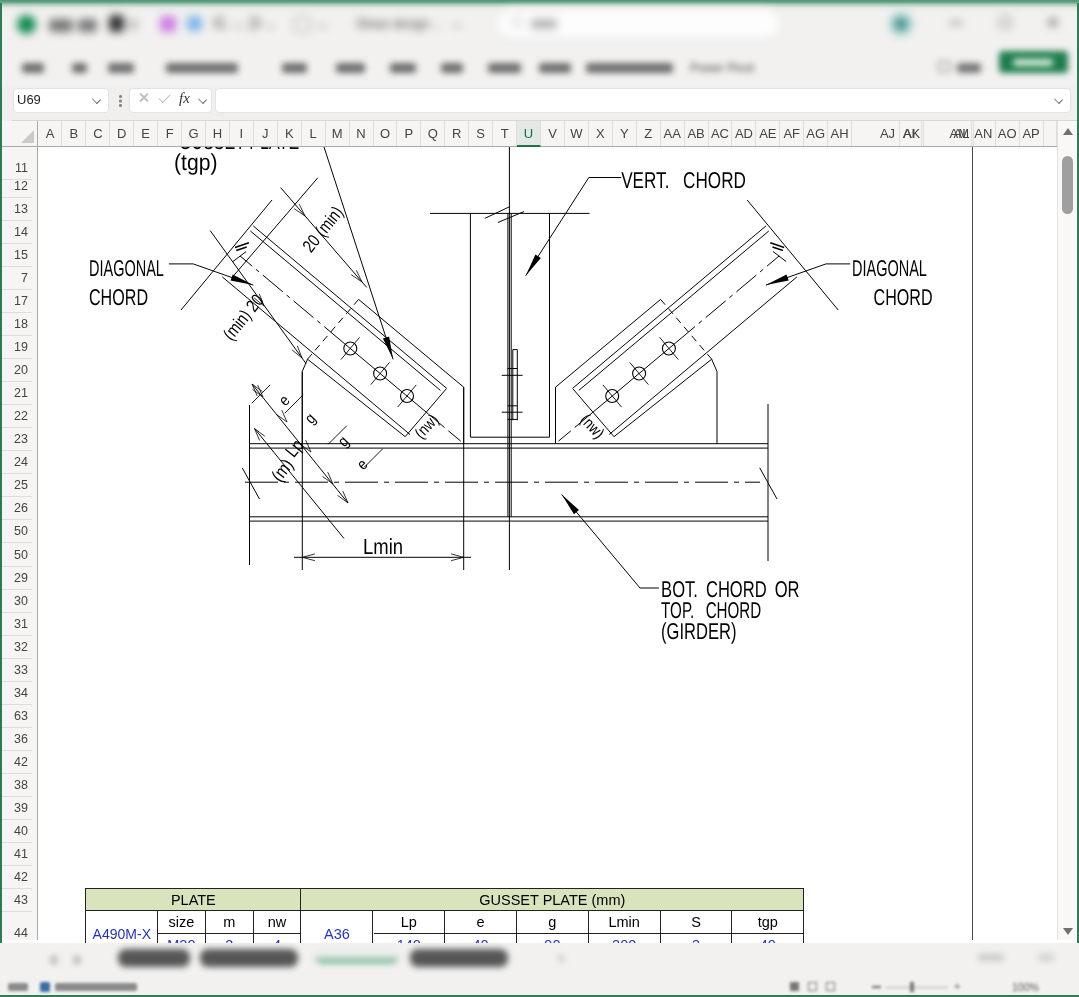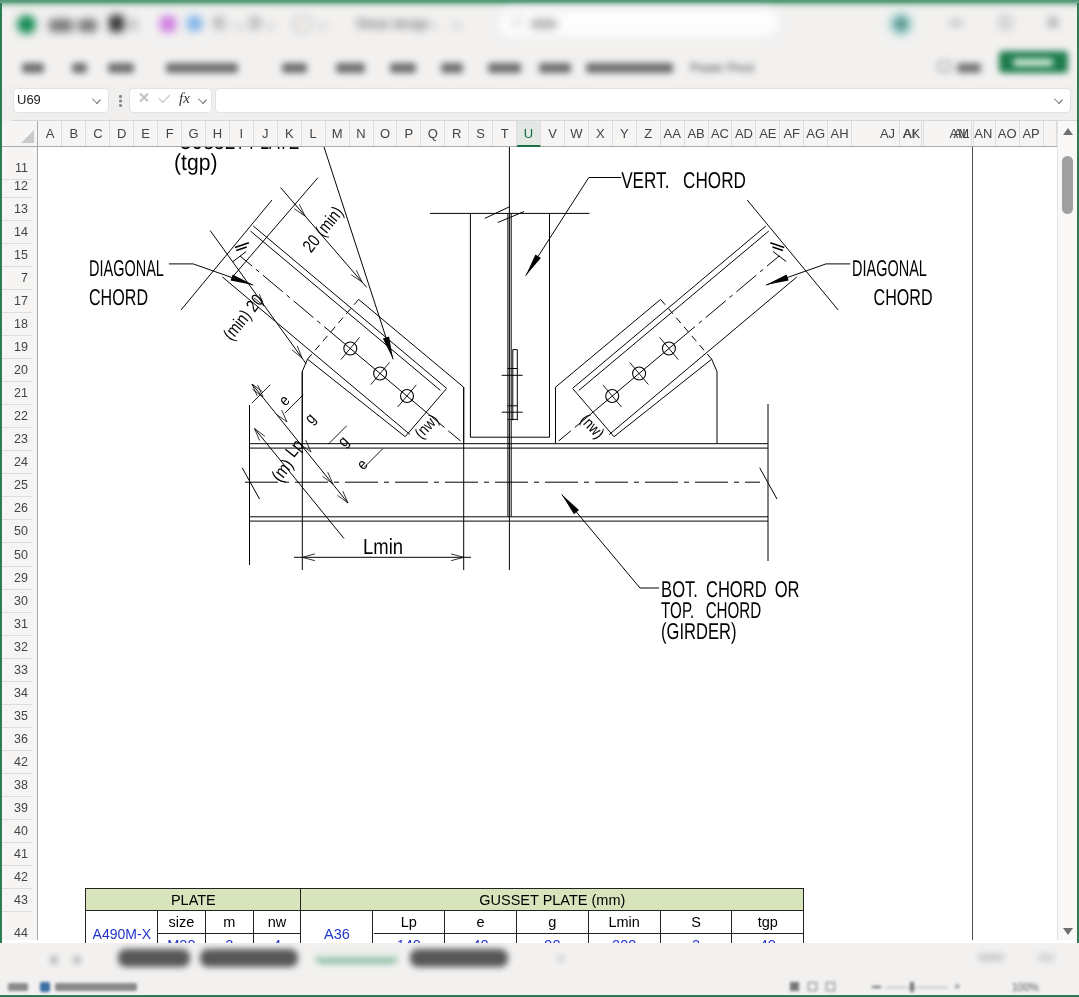--- a/index.html
+++ b/index.html
@@ -274,21 +274,21 @@
     <div class="rowhdr" style="top:327.3px">25</div>
     <div class="rowhdr" style="top:350.4px">26</div>
     <div class="rowhdr" style="top:373.4px">50</div>
     <div class="rowhdr" style="top:396.5px">50</div>
     <div class="rowhdr" style="top:419.5px">29</div>
     <div class="rowhdr" style="top:442.5px">30</div>
     <div class="rowhdr" style="top:465.6px">31</div>
     <div class="rowhdr" style="top:488.6px">32</div>
     <div class="rowhdr" style="top:511.7px">33</div>
     <div class="rowhdr" style="top:534.8px">34</div>
-    <div class="rowhdr" style="top:557.8px">35</div>
+    <div class="rowhdr" style="top:557.8px">63</div>
     <div class="rowhdr" style="top:580.9px">36</div>
     <div class="rowhdr" style="top:603.9px">42</div>
     <div class="rowhdr" style="top:627.0px">38</div>
     <div class="rowhdr" style="top:650.0px">39</div>
     <div class="rowhdr" style="top:673.1px">40</div>
     <div class="rowhdr" style="top:696.1px">41</div>
     <div class="rowhdr" style="top:719.2px">42</div>
     <div class="rowhdr" style="top:742.2px">43</div>
     <div class="rowhdr" style="top:775px">44</div>
     <div class="rowhdr" style="top:788.3px">45</div>

